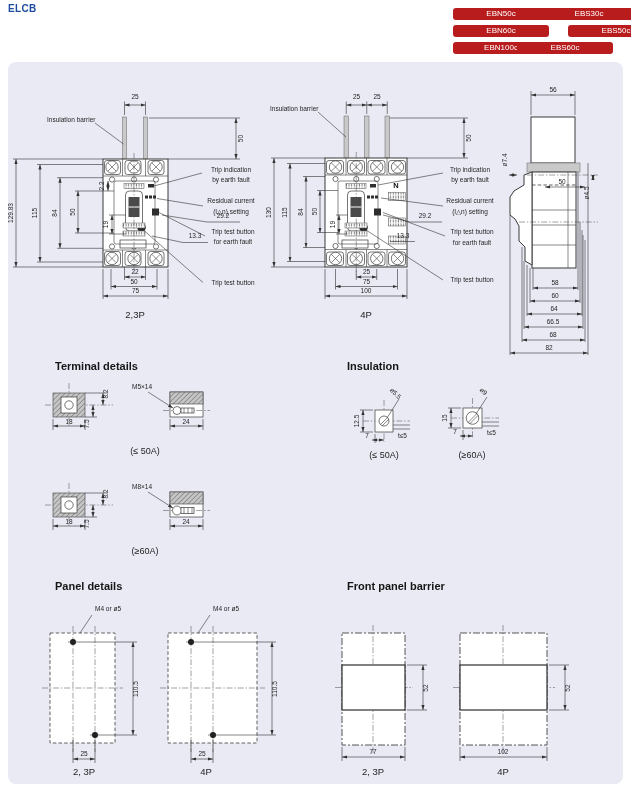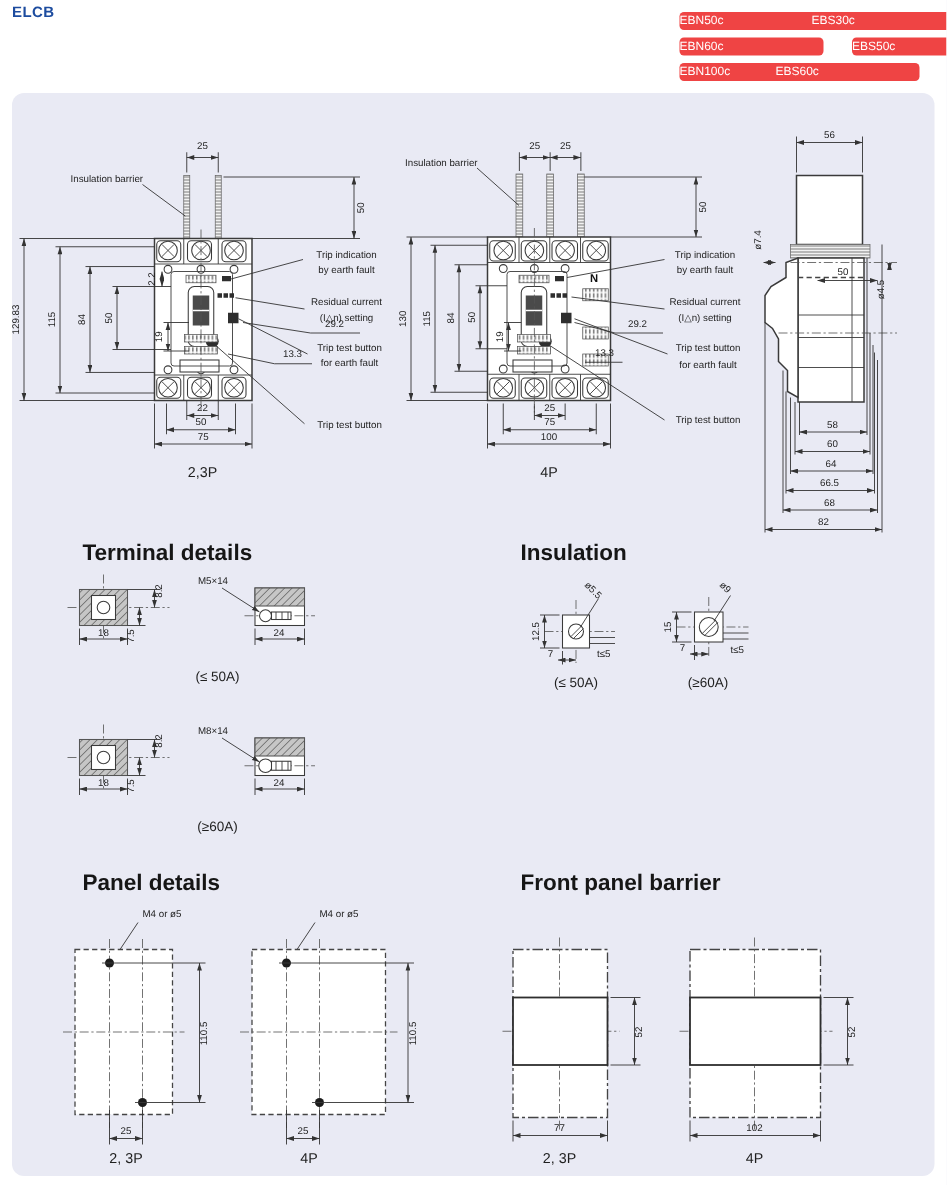--- a/index.html
+++ b/index.html
@@ -1,24 +1,24 @@
 <!DOCTYPE html>
 <html><head>
 <meta charset="utf-8">
 <style>
   html,body { margin:0; padding:0; background:#fff; }
   .page { position:relative; width:631px; height:790px; background:#fff; overflow:hidden;
           font-family:"Liberation Sans", sans-serif; }
   .title { position:absolute; left:8px; top:3px; font-size:10px; font-weight:bold;
            color:#1d4c9f; letter-spacing:.3px; }
-  .model-btn { position:absolute; width:96px; height:12px; background:#ef4444; border-radius:3px;
-               color:#fff; font-size:8px; line-height:12px; text-align:left; cursor:pointer; }
+  .model-btn { position:absolute; width:96px; height:12px; background:#b91c1c; border-radius:3px;
+               color:#fff; font-size:8px; line-height:12px; text-align:center; cursor:pointer; }
   .panel { position:absolute; left:8px; top:62px; width:615px; height:722px;
            background:#e9eaf4; border-radius:8px; }
-  .sect { position:absolute; font-size:15px; font-weight:bold; color:#161616; }
+  .sect { position:absolute; font-size:11px; font-weight:bold; color:#161616; }
   .dw { position:absolute; overflow:visible; }
   
   text { font-family:"Liberation Sans", sans-serif; }
   .t  { font-size:6.5px; fill:#1f1f1f; }
   .tm { text-anchor:middle; }
   .cap { font-size:9.5px; fill:#1f1f1f; text-anchor:middle; }
   .cps { font-size:9px; fill:#1f1f1f; text-anchor:middle; }
   .nb { font-size:7.5px; font-weight:bold; fill:#111; text-anchor:middle; }
   .lnt { stroke:#3a3a3a; stroke-width:.6; fill:none; }
   .fw  { fill:#fff; stroke:#3a3a3a; stroke-width:1; }

